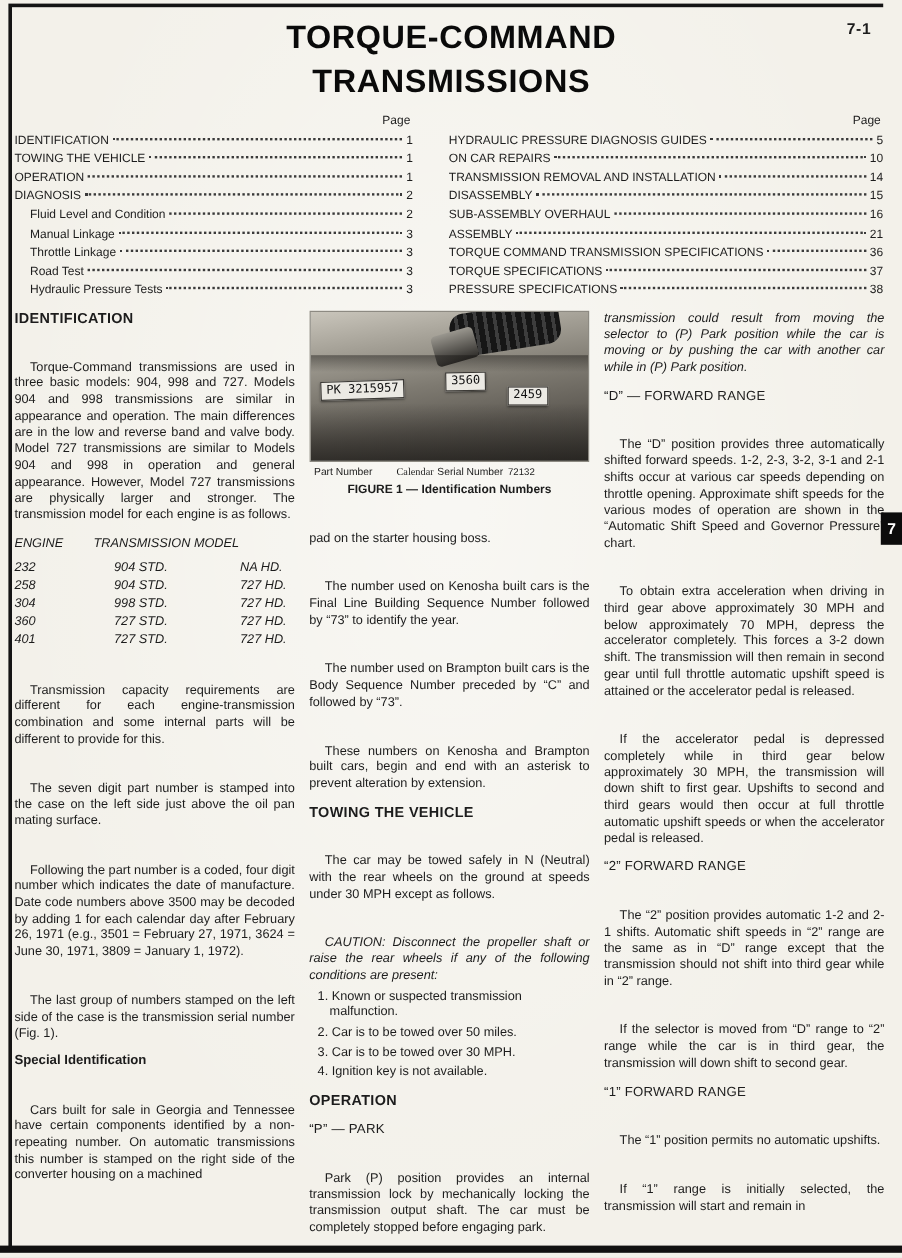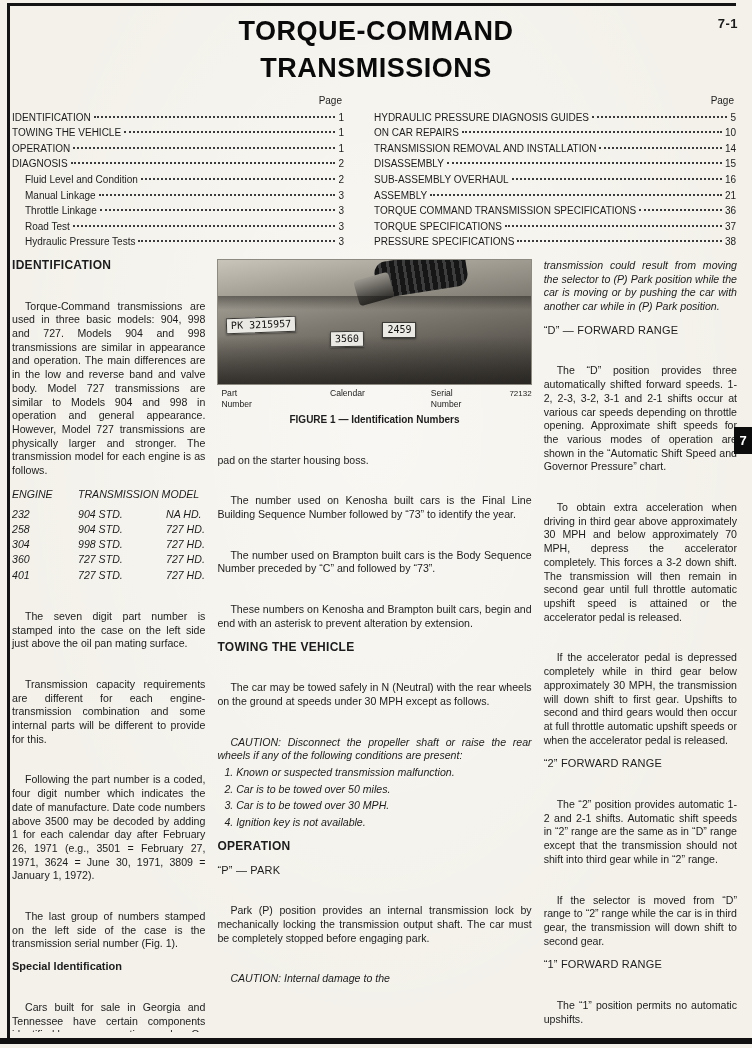--- a/index.html
+++ b/index.html
@@ -13,21 +13,21 @@
   }
   .page {
     position:absolute; inset:0;
     background:
       radial-gradient(ellipse at 50% 40%, rgba(255,255,255,.45), rgba(0,0,0,0) 70%),
       #f3f1ea;
   }
   .frame-top { position:absolute; left:10px; top:3px; width:726px; height:3px; background:#141414; }
   .frame-left { position:absolute; left:7px; top:3px; width:3px; height:1036px; background:#141414; }
   .frame-bottom { position:absolute; left:0; top:1038px; width:752px; height:6px; background:#111; }
-  .page-num { position:absolute; right:14px; top:16px; font-size:13px; font-weight:bold; letter-spacing:.5px; }
+  .page-num { position:absolute; right:26px; top:16px; font-size:13px; font-weight:bold; letter-spacing:.5px; }
   .chapter-tab {
     position:absolute; right:0; top:427px; width:18px; height:27px;
     background:#0c0c0c; color:#fff; font-weight:bold; font-size:13px;
     display:flex; align-items:center; justify-content:center;
   }
   .title {
     margin-top:13px; text-align:center;
     font-size:27px; line-height:37px; font-weight:bold;
     letter-spacing:.5px; color:#0a0a0a;
   }
@@ -46,25 +46,25 @@
   .body { display:flex; gap:12px; padding:5px 15px 0 12px; height:778px; overflow:hidden; }
   .col { flex:1; font-size:10.6px; line-height:13.7px; text-align:justify; }
   .col > :first-child { margin-top:0; }
   h3.section { font-size:12px; font-weight:bold; letter-spacing:.3px; margin:10px 0 4px; text-align:left; }
   h4.subhead { font-size:11px; font-weight:bold; margin:9px 0 3px; text-align:left; }
   h4.range { font-size:11px; font-weight:normal; letter-spacing:.2px; margin:10px 0 4px; text-align:left; }
   p { text-indent:13px; margin-bottom:1px;margin-top:27px; }
   p.noindent { text-indent:0; }
   .italic { font-style:italic; }
   .list { margin:2px 0 2px; }
-  .list-item { font-style:italic; text-align:left; padding-left:17px; text-indent:-10px; margin:3px 0; }
+  .list-item { text-align:left; padding-left:17px; text-indent:-10px; margin:3px 0; }
   
   .engine-table { margin:9px 0 8px; text-align:left;font-style:italic; }
   .et-hdr { display:grid; grid-template-columns:66px 1fr; line-height:15px; margin-bottom:5px; }
-  .et-row { display:grid; grid-template-columns:66px 88px 1fr; line-height:15.2px; }
+  .et-row { display:grid; grid-template-columns:66px 88px 1fr; line-height:15.2px;gap:17px; }
   
   .figure { margin-bottom:7px; text-align:left; }
   .photo {
     position:relative; width:100%; height:126px; overflow:hidden;
     background:linear-gradient(172deg,#c9c5bb 0%,#a29e94 24%,#7e7a71 48%,#605c55 72%,#45423c 100%);
     border:1px solid #8d8a82;
   }
   .ph-hose {
     position:absolute; top:-4px; left:50%; width:92px; height:36px;
     background:repeating-linear-gradient(90deg,#161616 0 5px,#3d3d3d 5px 8px);
@@ -82,26 +82,26 @@
     position:absolute; bottom:0; left:0; right:0; height:48px;
     background:linear-gradient(180deg, rgba(25,23,20,0), rgba(22,20,18,.6));
   }
   .plate {
     position:absolute; background:#ebe9e3; color:#111;
     font-family:"DejaVu Sans Mono", monospace; font-size:10px; line-height:12px;
     padding:1px 4px; border:1px solid #3c3a36; box-shadow:0 1px 2px rgba(0,0,0,.5);
     white-space:nowrap;
   }
   .plate1 { left:8px;  top:57px; transform:rotate(-2deg); }
-  .plate2 { left:112px; top:71px; transform:rotate(-1deg); }
+  .plate2 { left:112px; top:50px; transform:rotate(-1deg); }
   .plate3 { left:164px; top:62px; }
-  .fig-labels { display:flex; font-size:8.6px; line-height:11px; margin-top:3px;gap:44px; }
+  .fig-labels { display:flex; font-size:8.6px; line-height:11px; margin-top:3px; }
   .fl-part { margin-left:4px; }
-  .fl-cal { margin-left:34px; }
-  .fl-ser { margin-left:22px; }
+  .fl-cal { margin-left:20px;font-family:Liberation Serif, serif; }
+  .fl-ser { margin-left:3px; }
   .fl-id { margin-left:4px; font-size:8px; }
   .fig-caption { text-align:center; font-weight:bold; font-size:10px; margin-top:3px; }
 </style>
 </head>
 <body>
 
 <div class="page">
   <div class="frame-top"></div>
   <div class="frame-left"></div>
   <div class="frame-bottom"></div>
@@ -239,22 +239,22 @@
             <span>360</span>
             <span>727 STD.</span>
             <span>727 HD.</span>
           </div>
         <div class="et-row">
             <span>401</span>
             <span>727 STD.</span>
             <span>727 HD.</span>
           </div>
       </div>
+      <p>Transmission capacity requirements are different for each engine-transmission combination and some internal parts will be different to provide for this.</p>
       <p>The seven digit part number is stamped into the case on the left side just above the oil pan mating surface.</p>
-      <p>Transmission capacity requirements are different for each engine-transmission combination and some internal parts will be different to provide for this.</p>
       <p>Following the part number is a coded, four digit number which indicates the date of manufacture. Date code numbers above 3500 may be decoded by adding 1 for each calendar day after February 26, 1971 (e.g., 3501 = February 27, 1971, 3624 = June 30, 1971, 3809 = January 1, 1972).</p>
       <p>The last group of numbers stamped on the left side of the case is the transmission serial number (Fig. 1).</p>
       <h4 class="subhead">Special Identification</h4>
       <p>Cars built for sale in Georgia and Tennessee have certain components identified by a non-repeating number. On automatic transmissions this number is stamped on the right side of the converter housing on a machined</p>
     </div>
 
     <div class="col">
       <div class="figure">
         <div class="photo">
           <div class="ph-hose"></div>

